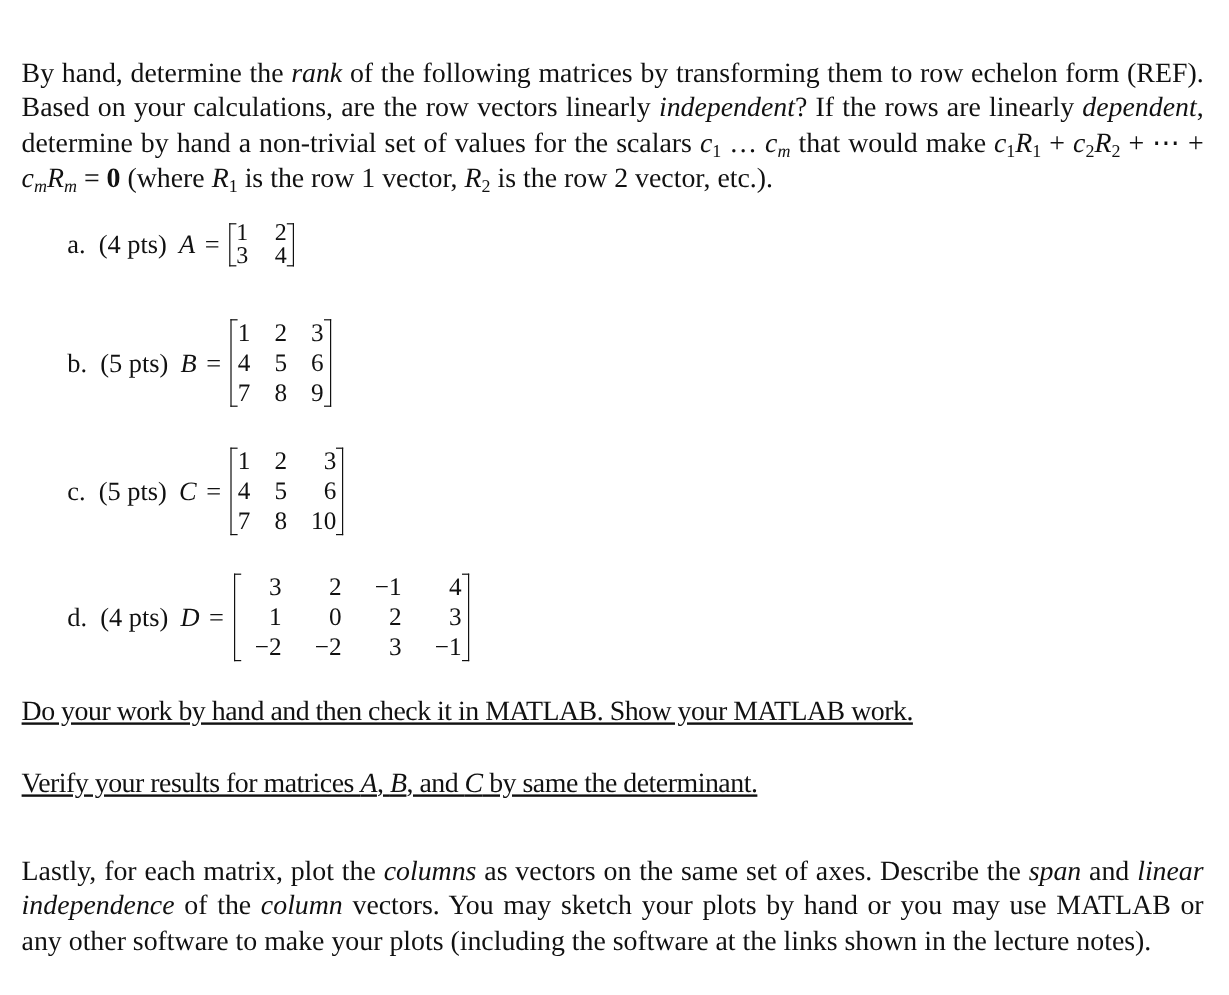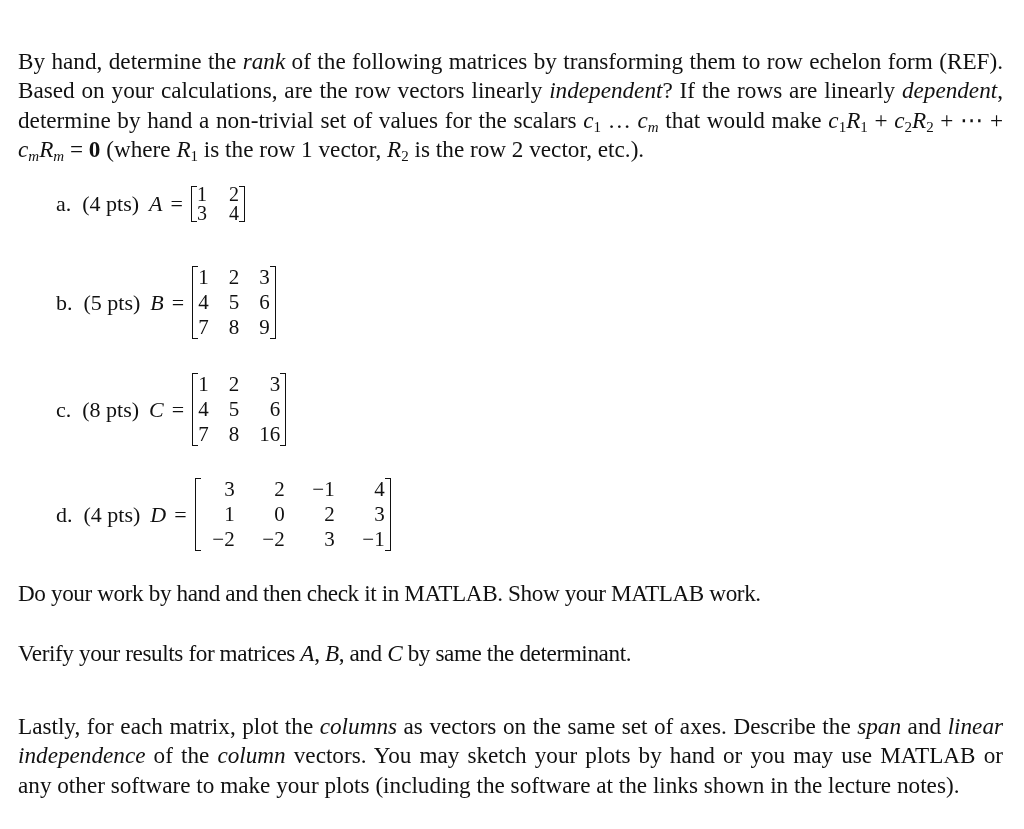--- a/index.html
+++ b/index.html
@@ -10,21 +10,21 @@
   }
   .para {
     position: absolute; left: 18px; width: 985px;
     font-size: 23.2px; line-height: 29.4px;
     text-align: justify;
     margin-top: 43px;
   }
   .para.intro { top: 4px; }
   .para.last { top: 669px; }
   .line { position: absolute; left: 18px; font-size: 23.2px; white-space: nowrap; }
-  .line.narrow { font-family: "Liberation Serif", serif; letter-spacing: -0.4px; }
+  .line.narrow { font-family: "Liberation Serif", serif; letter-spacing: -0.4px; text-decoration: underline; }
   em, .it { font-style: italic; }
   .b { font-weight: bold; }
   sub { font-size: 15px; vertical-align: -4px; line-height: 0; }
 
   .problem {
     position: absolute; left: 56px;
     display: flex; align-items: center;
     font-size: 22px;
   }
   .plabel { white-space: pre; }
@@ -72,33 +72,33 @@
     <span class="cell">4</span>
     <span class="cell">5</span>
     <span class="cell">6</span>
     <span class="cell">7</span>
     <span class="cell">8</span>
     <span class="cell">9</span>
   </div>
 </div>
 
 <div class="problem" style="top:372px;">
-  <span class="plabel">c.  (8 pts)</span>
+  <span class="plabel">c.  (5 pts)</span>
   <span class="mname">C</span>
   <span class="eq">=</span>
   <div class="matrix" style="grid-template-columns: repeat(3, auto);">
     <span class="cell" style="text-align:left">1</span>
     <span class="cell">2</span>
     <span class="cell">3</span>
     <span class="cell" style="text-align:left">4</span>
     <span class="cell">5</span>
     <span class="cell">6</span>
     <span class="cell" style="text-align:left">7</span>
     <span class="cell">8</span>
-    <span class="cell">16</span>
+    <span class="cell">10</span>
   </div>
 </div>
 
 <div class="problem" style="top:477px;">
   <span class="plabel">d.  (4 pts)</span>
   <span class="mname">D</span>
   <span class="eq">=</span>
   <div class="matrix" style="grid-template-columns: repeat(4, 34px); column-gap: 16px;">
     <span class="cell">3</span>
     <span class="cell">2</span>

